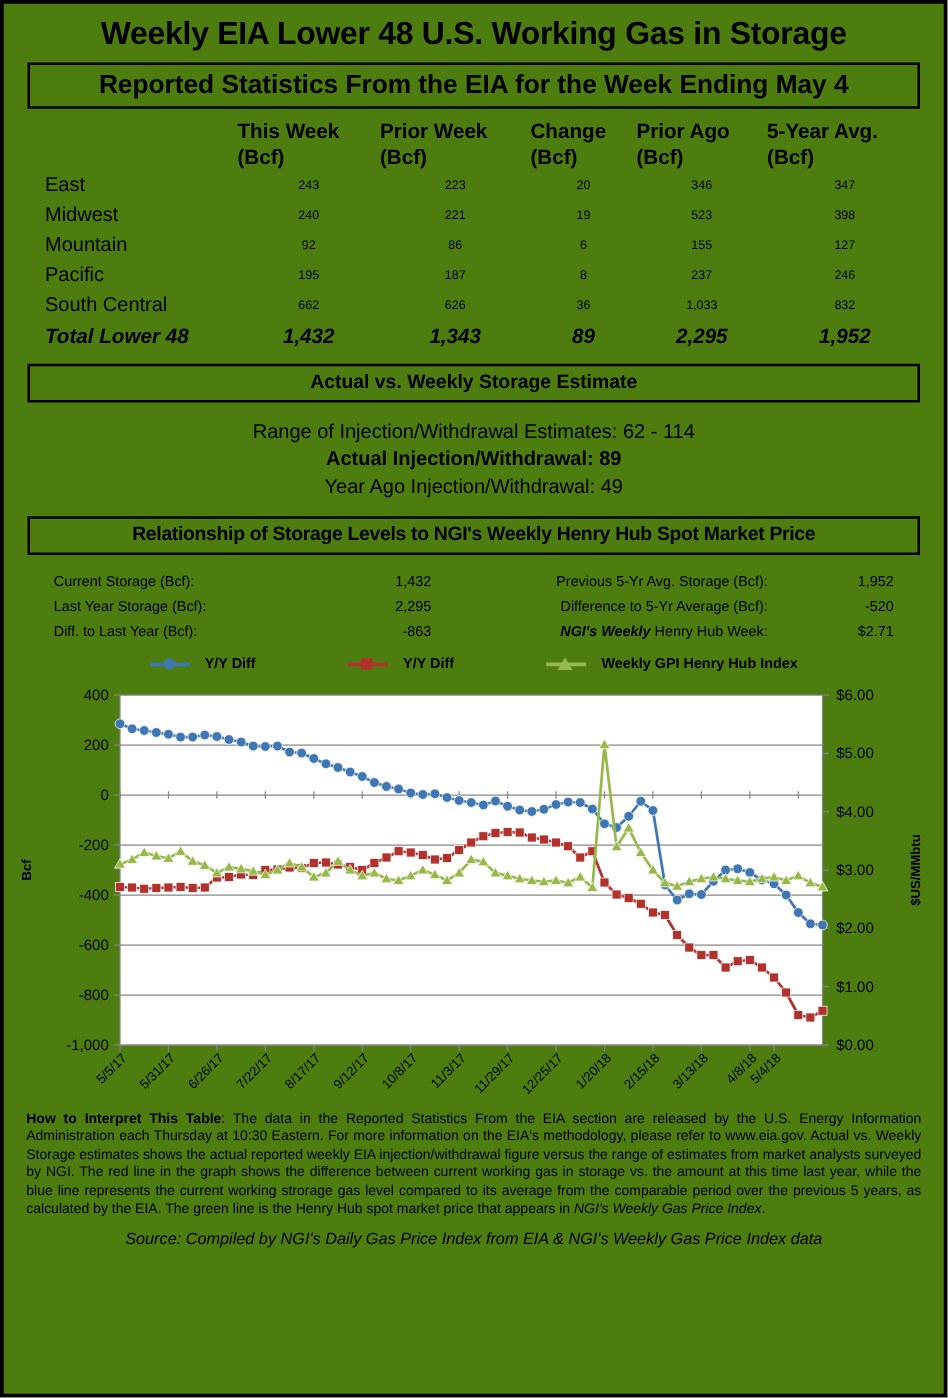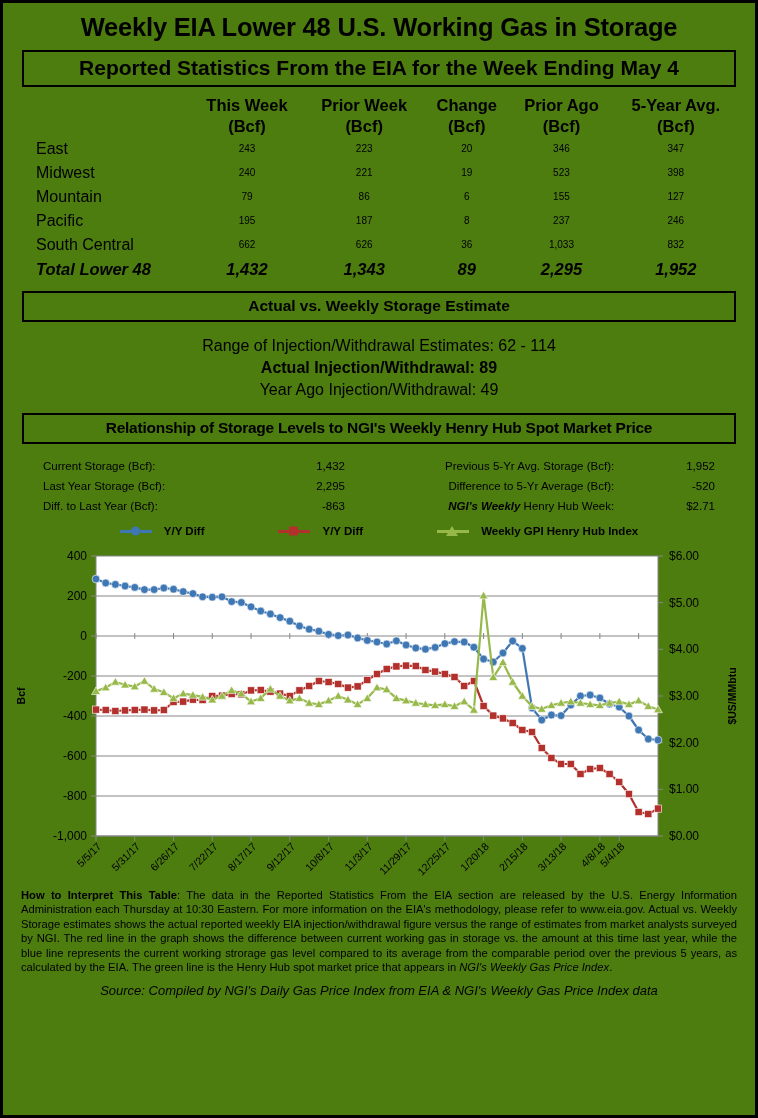--- a/index.html
+++ b/index.html
@@ -46,21 +46,21 @@
   table.stats{
     margin:8px auto 0 auto;
     border-collapse:collapse;
     width:718px;
     font-size:16px;
   }
   table.stats th, table.stats td{padding:0;}
   table.stats thead th{
     font-weight:bold;
     font-size:16.5px;
-    text-align:center;
+    text-align:left;
     line-height:21px;
   }
   table.stats thead th.reg{width:170px;text-align:left;}
   table.stats td.reg{
     text-align:left;
     padding-left:16px;
     font-size:16px;
     line-height:24px;
   }
   table.stats td.num{
@@ -209,21 +209,21 @@
       <tr>
         <td class="reg">Midwest</td>
         <td class="num">240</td>
         <td class="num">221</td>
         <td class="num">19</td>
         <td class="num">523</td>
         <td class="num">398</td>
       </tr>
       <tr>
         <td class="reg">Mountain</td>
-        <td class="num">79</td>
+        <td class="num">92</td>
         <td class="num">86</td>
         <td class="num">6</td>
         <td class="num">155</td>
         <td class="num">127</td>
       </tr>
       <tr>
         <td class="reg">Pacific</td>
         <td class="num">195</td>
         <td class="num">187</td>
         <td class="num">8</td>

